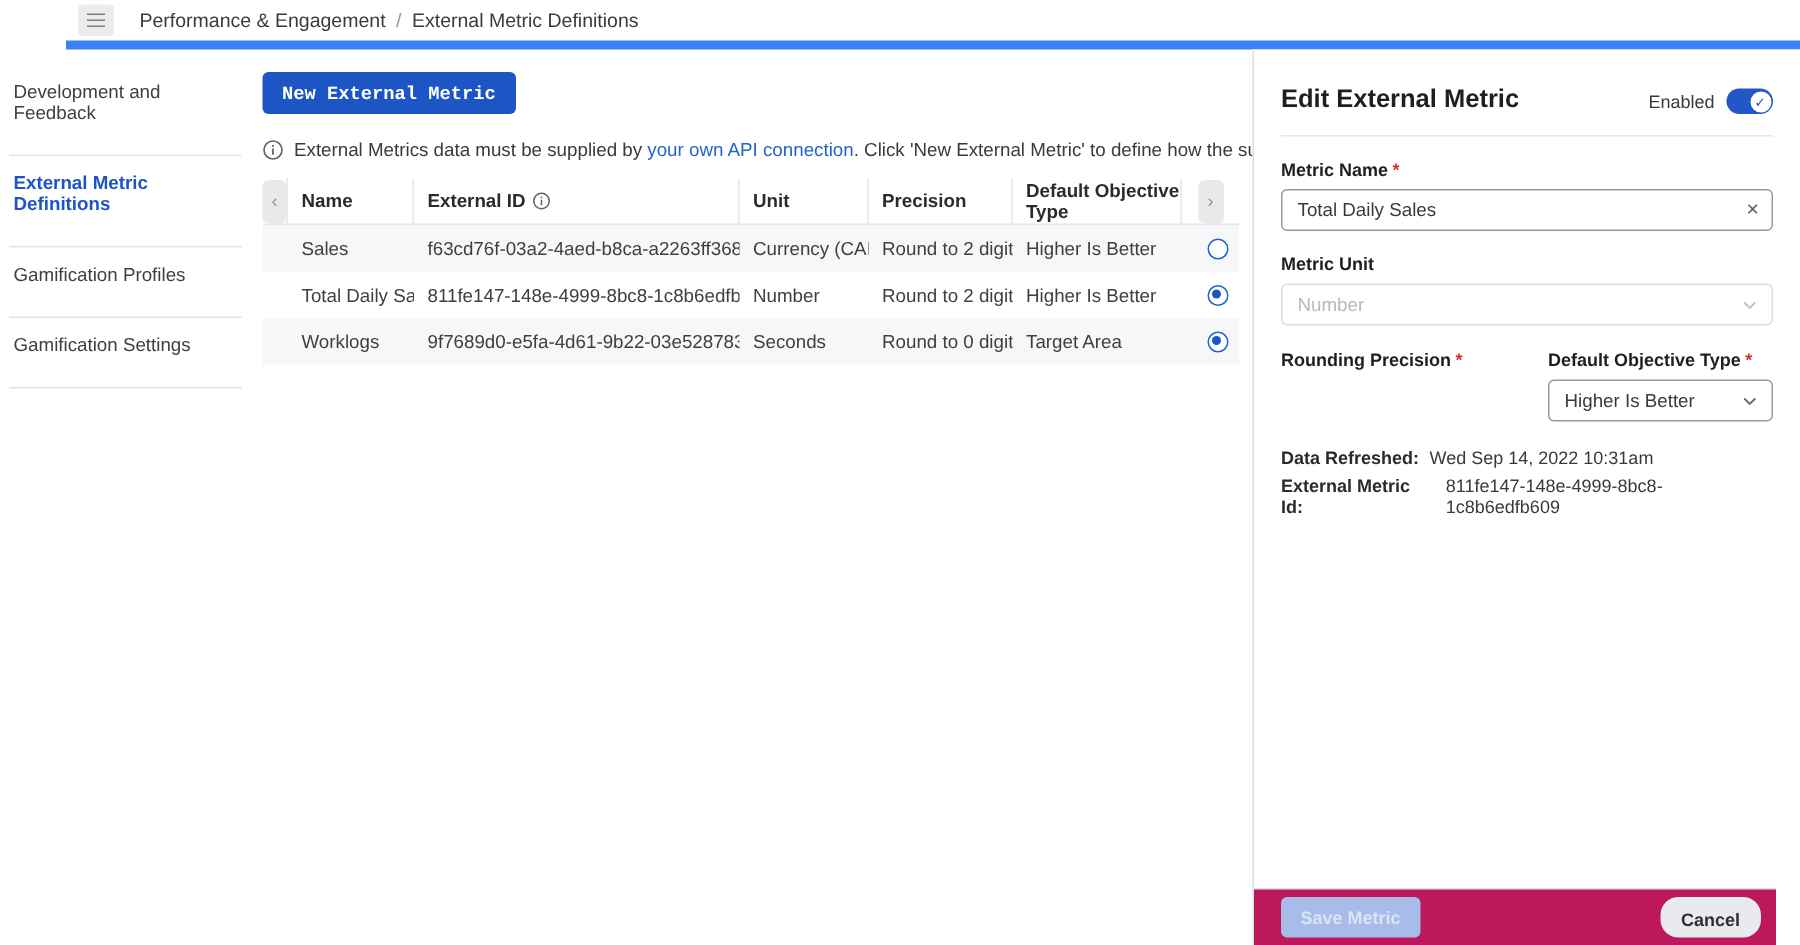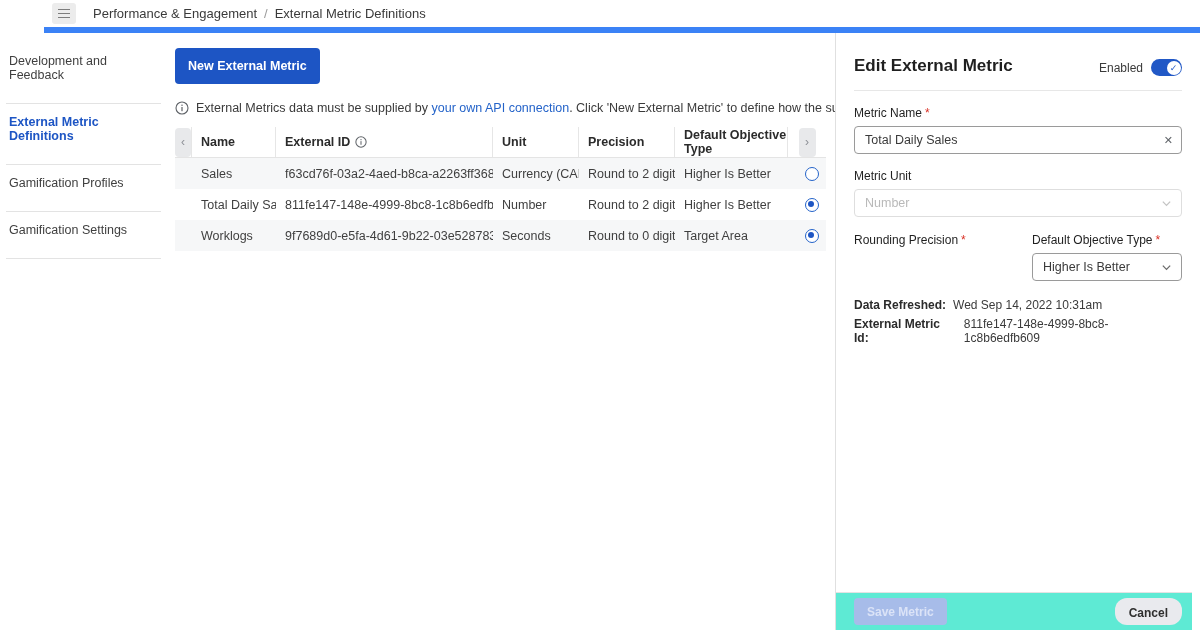--- a/index.html
+++ b/index.html
@@ -20,22 +20,22 @@
   .layout { display:flex; height:597px; }
   .sidebar { width:167px; flex:none; padding:10px 6px 0 6px; }
   .side-item { font-size:12.5px; color:#3f3f3f; padding:11px 3px 21px 3px;
     border-bottom:1px solid #e3e3e3; cursor:pointer; }
   .side-item.active { color:#1d55c4; font-weight:bold; }
 
   .main { flex:1; min-width:0; overflow:hidden; padding:15px 0 0 8px; }
 
   
   .btn-primary { background:#1d55c4; color:#fff; font-weight:bold;
-    font-size:12.5px; border:none; border-radius:4px; height:36px;
-    padding:8px 13px; cursor:pointer; font-family:Liberation Sans, sans-serif; }
+    font-size:12.5px; border:none; border-radius:4px; height:28px;
+    padding:8px 13px; cursor:pointer; font-family:Liberation Mono, monospace; }
   .info-row { display:flex; align-items:center; gap:7px; margin-top:17px;
     font-size:12.5px; color:#3a3a3a; white-space:nowrap; }
   .info-row svg { flex:none; }
   .link { color:#2463c9; cursor:pointer; }
 
   
   .table { margin-top:12px; width:651px; font-size:12.5px; }
   .thead { display:flex; height:31px; border-bottom:1px solid #e4e4e4; }
   .th { display:flex; align-items:center; gap:5px; font-weight:bold;
     color:#2b2b2b; padding-left:9px; border-right:1px solid #e6e6e6; }
@@ -68,21 +68,21 @@
   .enabled-wrap { display:flex; align-items:center; gap:8px;
     font-size:12px; color:#3a3a3a; }
   .toggle { width:31px; height:17px; border-radius:9px; background:#2158c6;
     border:none; position:relative; cursor:pointer; }
   .toggle .knob { position:absolute; top:1.5px; right:1.5px; width:14px;
     height:14px; border-radius:50%; background:#fff; color:#2158c6;
     font-size:9px; line-height:14px; text-align:center; }
   .panel-divider { border:none; border-top:1px solid #e7e7e7; margin:14px 0 0 0; }
 
   .field { margin-top:15px; }
-  .field-label { font-size:12px; font-weight:normal; color:#1f1f1f;
+  .field-label { font-size:12px; font-weight:bold; color:#1f1f1f;
     margin-bottom:6px; }
   .req { color:#d93025; margin-left:3px; }
   .text-input-wrap { position:relative; }
   .text-input { width:100%; height:28px; border:1px solid #9a9a9a;
     border-radius:4px; font-size:12.5px; color:#3a3a3a; padding:0 26px 0 10px;
     font-family:inherit; }
   .clear-x { position:absolute; right:9px; top:7px; background:none; border:none;
     color:#5f6368; font-size:11px; cursor:pointer; line-height:14px; padding:0; }
   .select { height:28px; border:1px solid #9a9a9a; border-radius:4px;
     display:flex; align-items:center; justify-content:space-between;
@@ -91,23 +91,23 @@
   .select.disabled { border-color:#dedede; color:#b9b9b9; cursor:default; }
   .select svg { flex:none; }
   .two-col { display:flex; gap:28px; margin-top:16px; }
   .two-col .col { flex:1; min-width:0; }
 
   .meta { margin-top:17px; font-size:12px; }
   .meta-row { display:flex; gap:7px; margin-bottom:5px; }
   .meta-label { font-weight:bold; color:#2b2b2b; }
   .meta-value { color:#3a3a3a; }
 
-  .panel-footer { position:absolute; left:0; right:8px; bottom:0; height:38px;
+  .panel-footer { position:absolute; left:0; right:16px; bottom:0; height:38px;
     border-top:1px solid #e3e3e3; display:flex; align-items:center;
-    justify-content:space-between; padding:0 10px 0 18px; background:#5eead4; }
+    justify-content:space-between; padding:0 10px 0 18px; background:#be185d; }
   .btn-save { background:#a7bce9; color:#dbe3f7; font-weight:bold;
     font-size:12px; border:none; border-radius:4px; height:27px;
     padding:0 13px; cursor:not-allowed; font-family:inherit; }
   .btn-cancel { background:#e9eaee; color:#2f2f2f; font-weight:bold;
     font-size:12px; border:none; border-radius:12px; height:27px;
     padding:8px 14px; cursor:pointer; font-family:inherit; }
 </style>
 </head>
 <body>
 

